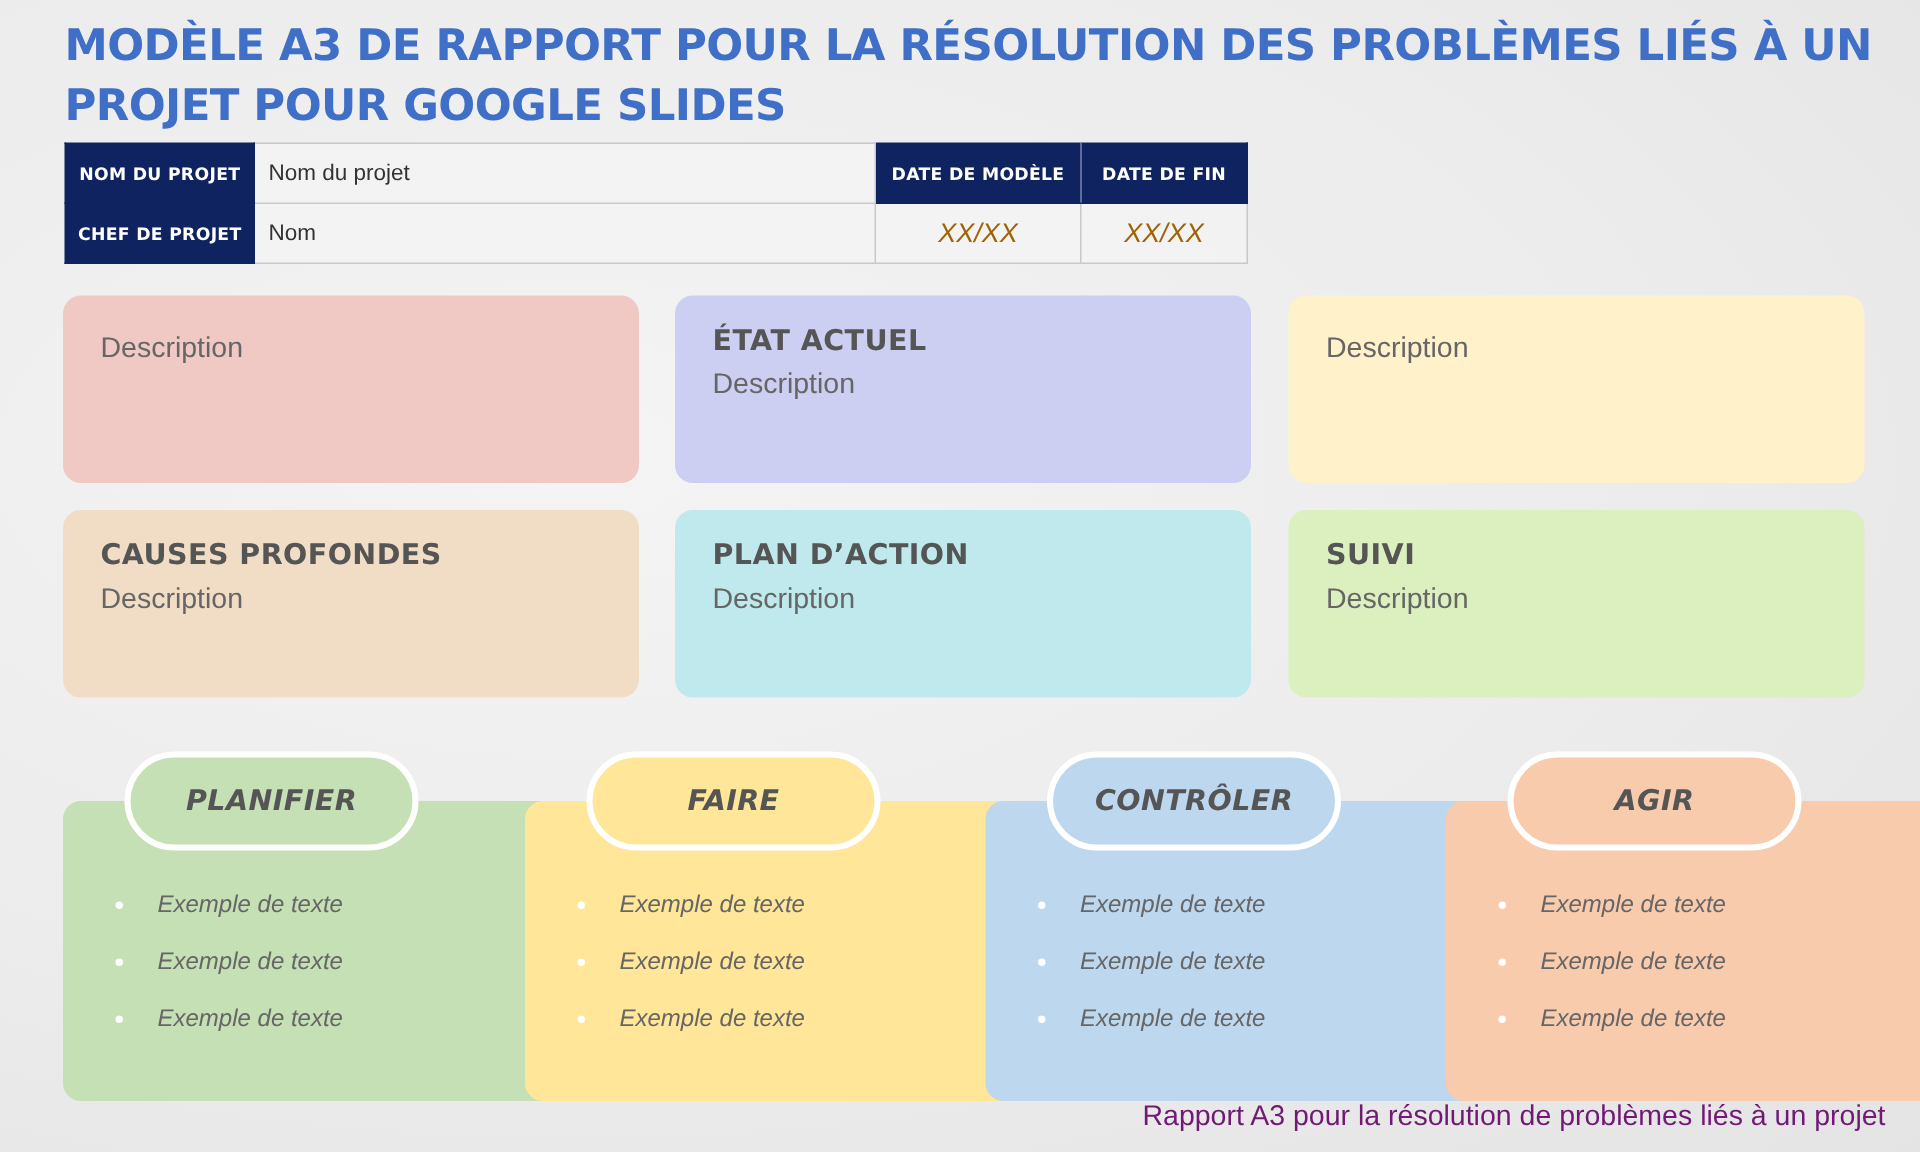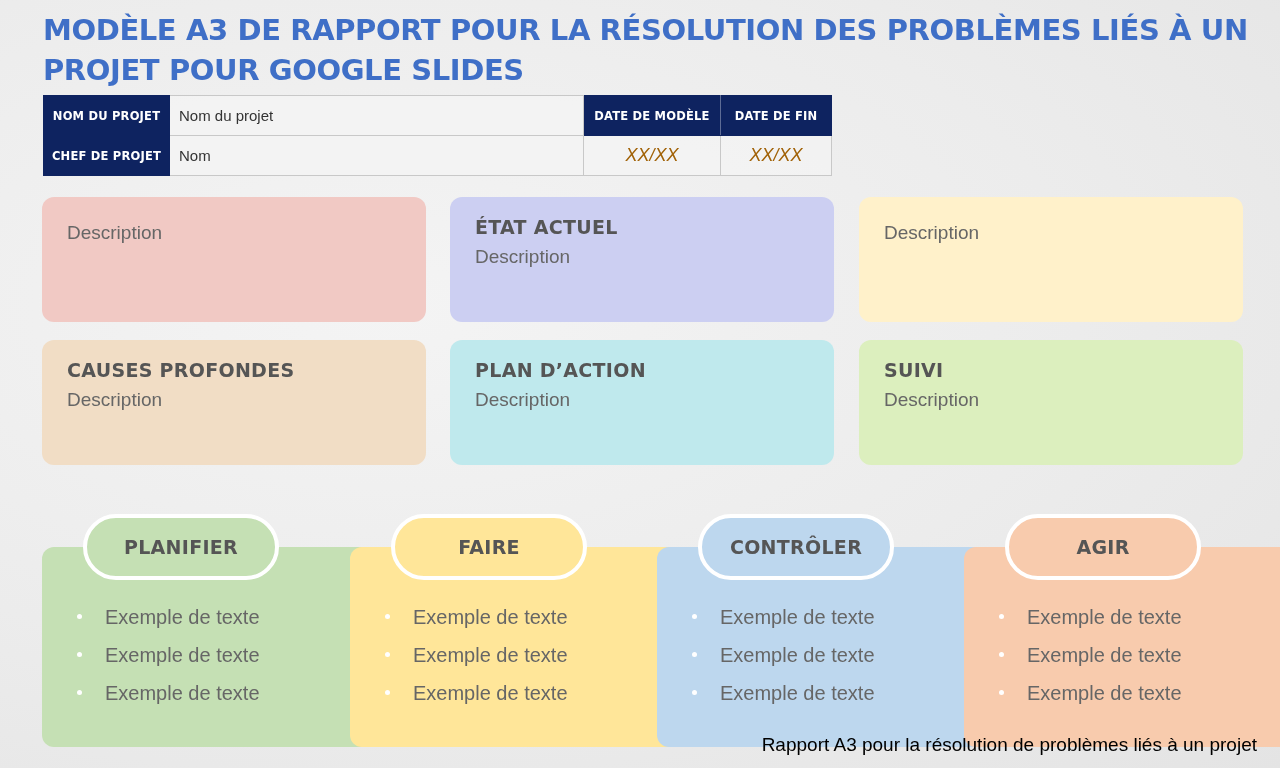--- a/index.html
+++ b/index.html
@@ -42,42 +42,42 @@
     padding: 18px 25px;
   }
   .card .c-title {
     font-family: "DejaVu Sans", sans-serif; font-weight: bold; font-size: 19px;
     color: #555; letter-spacing: 0.3px; line-height: 24px;
   }
   .card .c-desc { font-size: 19px; color: #666; margin-top: 7px; }
 
   
   .pdca {
-    position: absolute; top: 547px; width: 334px; height: 200px; border-radius: 12px;
+    position: absolute; top: 534px; width: 334px; height: 200px; border-radius: 12px; font-style: italic;
   }
   .pdca .pill {
     position: absolute; top: -33px; left: 41px; width: 196px; height: 66px;
     border: 4px solid #fff; border-radius: 33px;
     display: flex; align-items: center; justify-content: center;
     font-family: "DejaVu Sans", sans-serif; font-weight: bold; font-size: 19px;
     color: #555; letter-spacing: 0.3px;
   }
   .pdca ul {
     list-style: none; position: absolute; left: 35px; top: 58px;
   }
   .pdca li {
-    font-size: 20px; color: #666; height: 38px; line-height: 24px;
+    font-size: 16px; color: #666; height: 38px; line-height: 24px;
     position: relative; padding-left: 28px;
   }
   .pdca li::before {
     content: ""; position: absolute; left: 0; top: 9px;
     width: 5px; height: 5px; border-radius: 50%; background: #fff;
   }
   .footer {
-    position: absolute; right: 23px; top: 734px; font-size: 19px; color: #000000;
+    position: absolute; right: 23px; top: 734px; font-size: 19px; color: #701a75;
     white-space: nowrap;
   }
 </style>
 </head>
 <body>
 
 <h1 class="title">
   <span>MODÈLE A3 DE RAPPORT POUR LA RÉSOLUTION DES PROBLÈMES LIÉS À UN</span>
   <span>PROJET POUR GOOGLE SLIDES</span>
 </h1>

